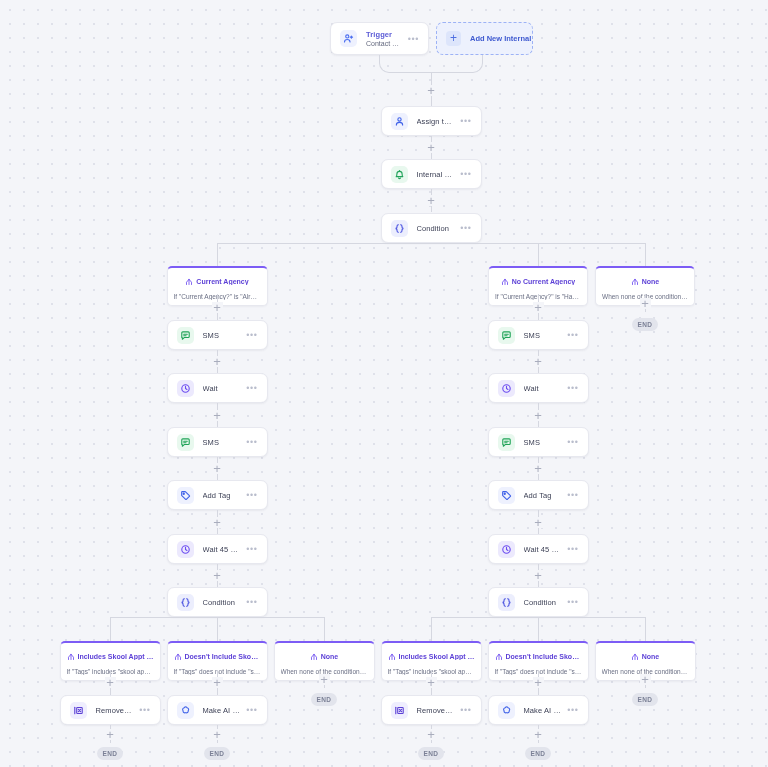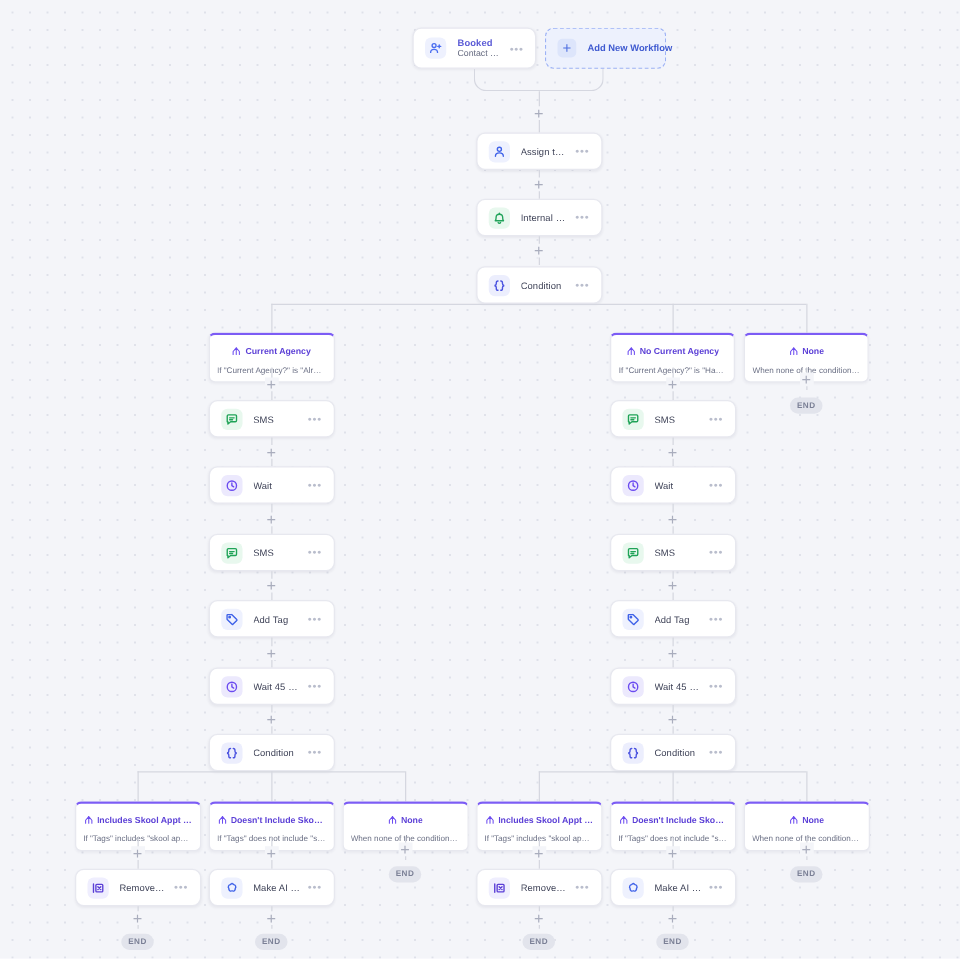--- a/index.html
+++ b/index.html
@@ -191,28 +191,28 @@
 <div id="canvas">
     <div class="node" style="left: 330px; top: 22px; width: 99px; height: 33px;">
       <div class="ic blue">
         <svg width="11" height="11" viewBox="0 0 16 16" fill="none" stroke="#4a6df0" stroke-width="1.6" stroke-linecap="round" stroke-linejoin="round">
           <circle cx="6.2" cy="5" r="2.3"></circle>
           <path d="M2.2 13c0-2.2 1.8-3.6 4-3.6s4 1.4 4 3.6"></path>
           <path d="M12.2 4.3v3.4M10.5 6h3.4"></path>
         </svg>
       </div>
       <div class="txt">
-        <div class="title accent">Booked</div>
+        <div class="title accent">Trigger</div>
         <div class="sub">Contact Created</div>
       </div>
       <div class="dots">•••</div>
     </div>
     <div class="add-trigger" style="left: 436px; top: 22px; width: 97px; height: 33px;">
       <div class="plusbox">+</div>
-      <div class="lbl">Add New Workflow</div>
+      <div class="lbl">Add New Internal</div>
     </div>
     <div class="elbow" style="left: 379px; top: 55px; width: 104px; height: 18px;"></div>
     <div class="vline" style="left: 431px; top: 73px; height: 33px;"></div>
     <div class="plus" style="left: 425.5px; top: 84.5px;"></div>
     <div class="node" style="left: 380.5px; top: 106px; width: 101px; height: 30px;">
       <div class="ic blue">
         <svg width="11" height="11" viewBox="0 0 16 16" fill="none" stroke="#3f62e8" stroke-width="1.6" stroke-linecap="round" stroke-linejoin="round">
           <circle cx="8" cy="5" r="2.4"></circle>
           <path d="M3.4 13.2c0-2.4 2-4 4.6-4s4.6 1.6 4.6 4"></path>
         </svg>

